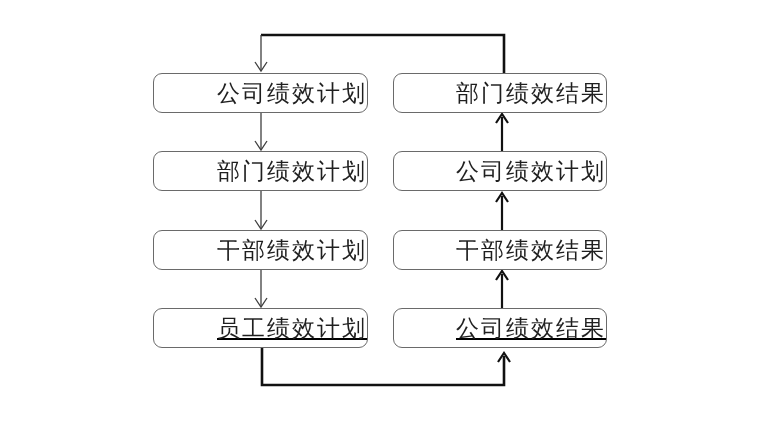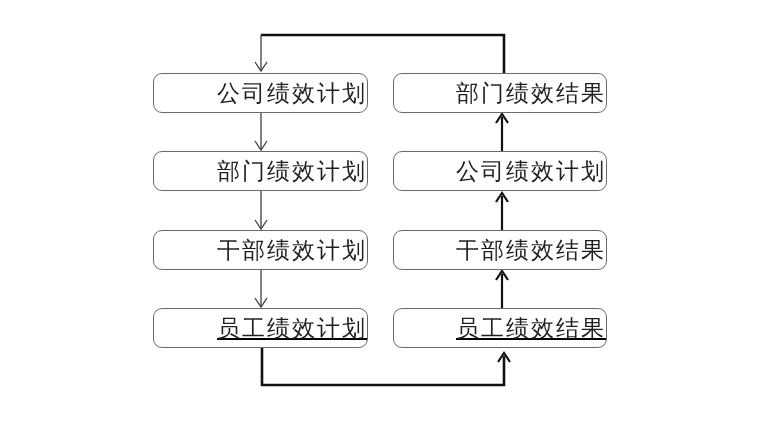--- a/index.html
+++ b/index.html
@@ -124,16 +124,16 @@
   <div class="node col-right r0">
     <span class="node-label">部门绩效结果</span>
   </div>
   <div class="node col-right r1">
     <span class="node-label">公司绩效计划</span>
   </div>
   <div class="node col-right r2">
     <span class="node-label">干部绩效结果</span>
   </div>
   <div class="node col-right r3">
-    <span class="node-label">员工绩效结果</span>
+    <span class="node-label">公司绩效结果</span>
   </div>
 
 </div>
 
 </body></html>

